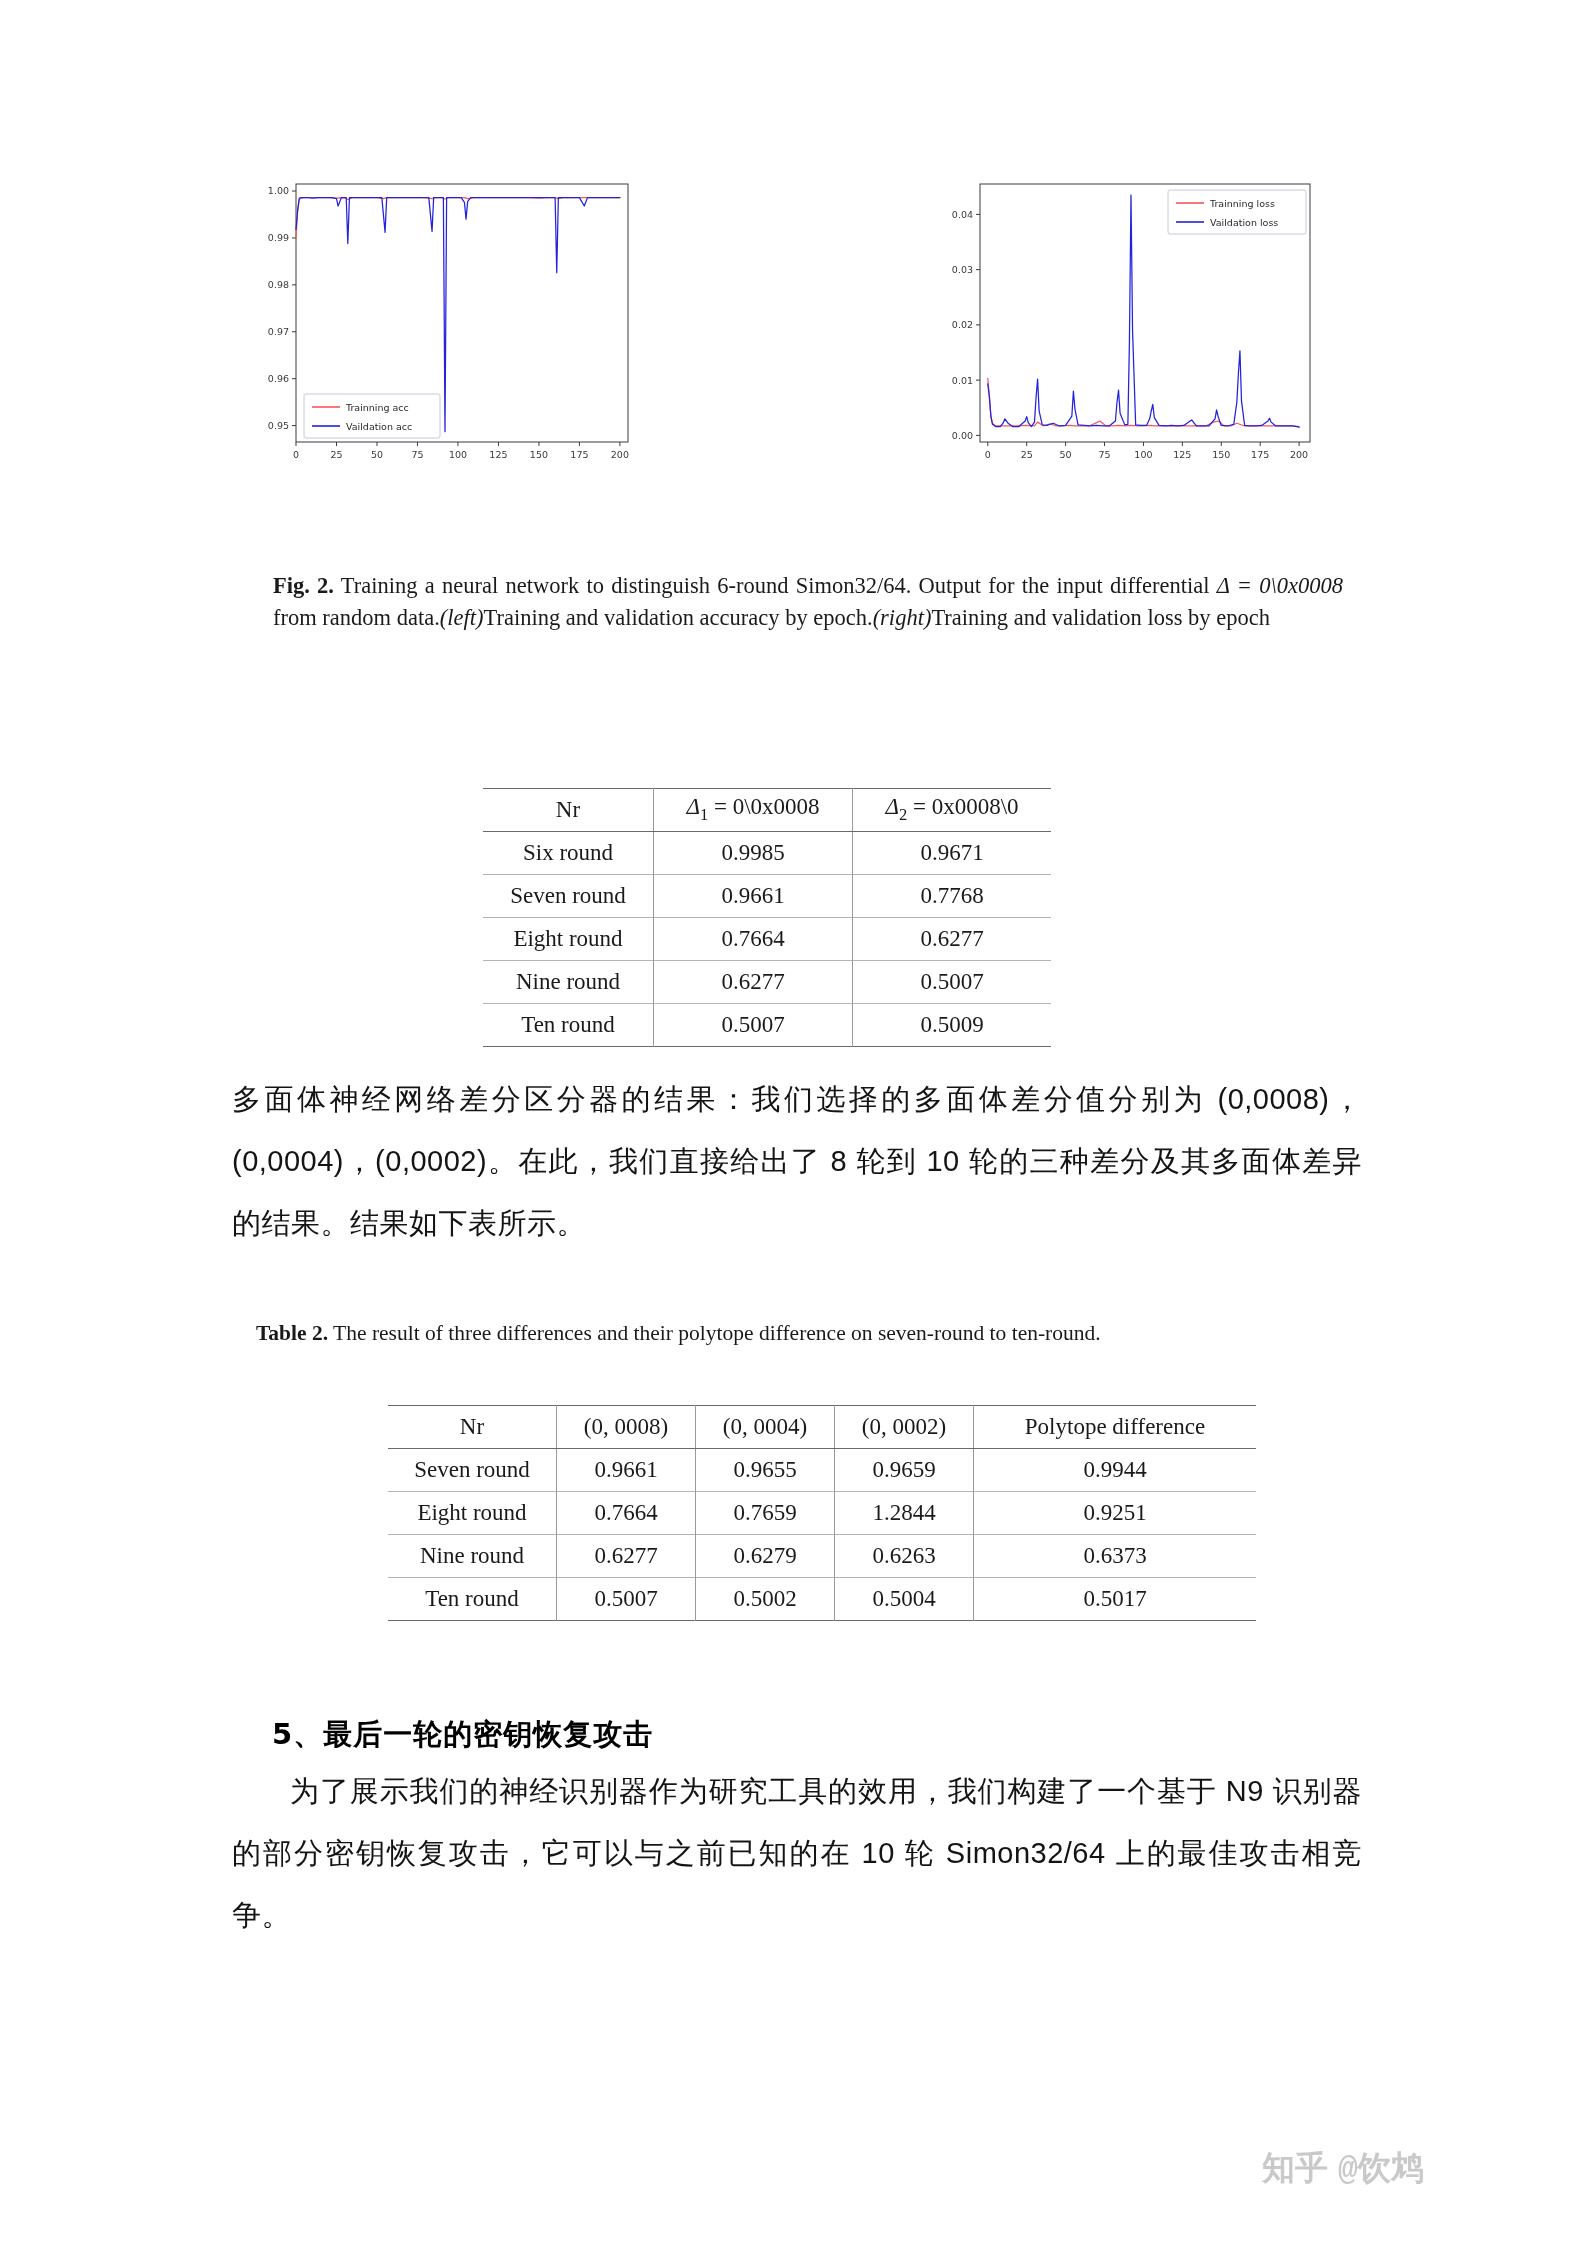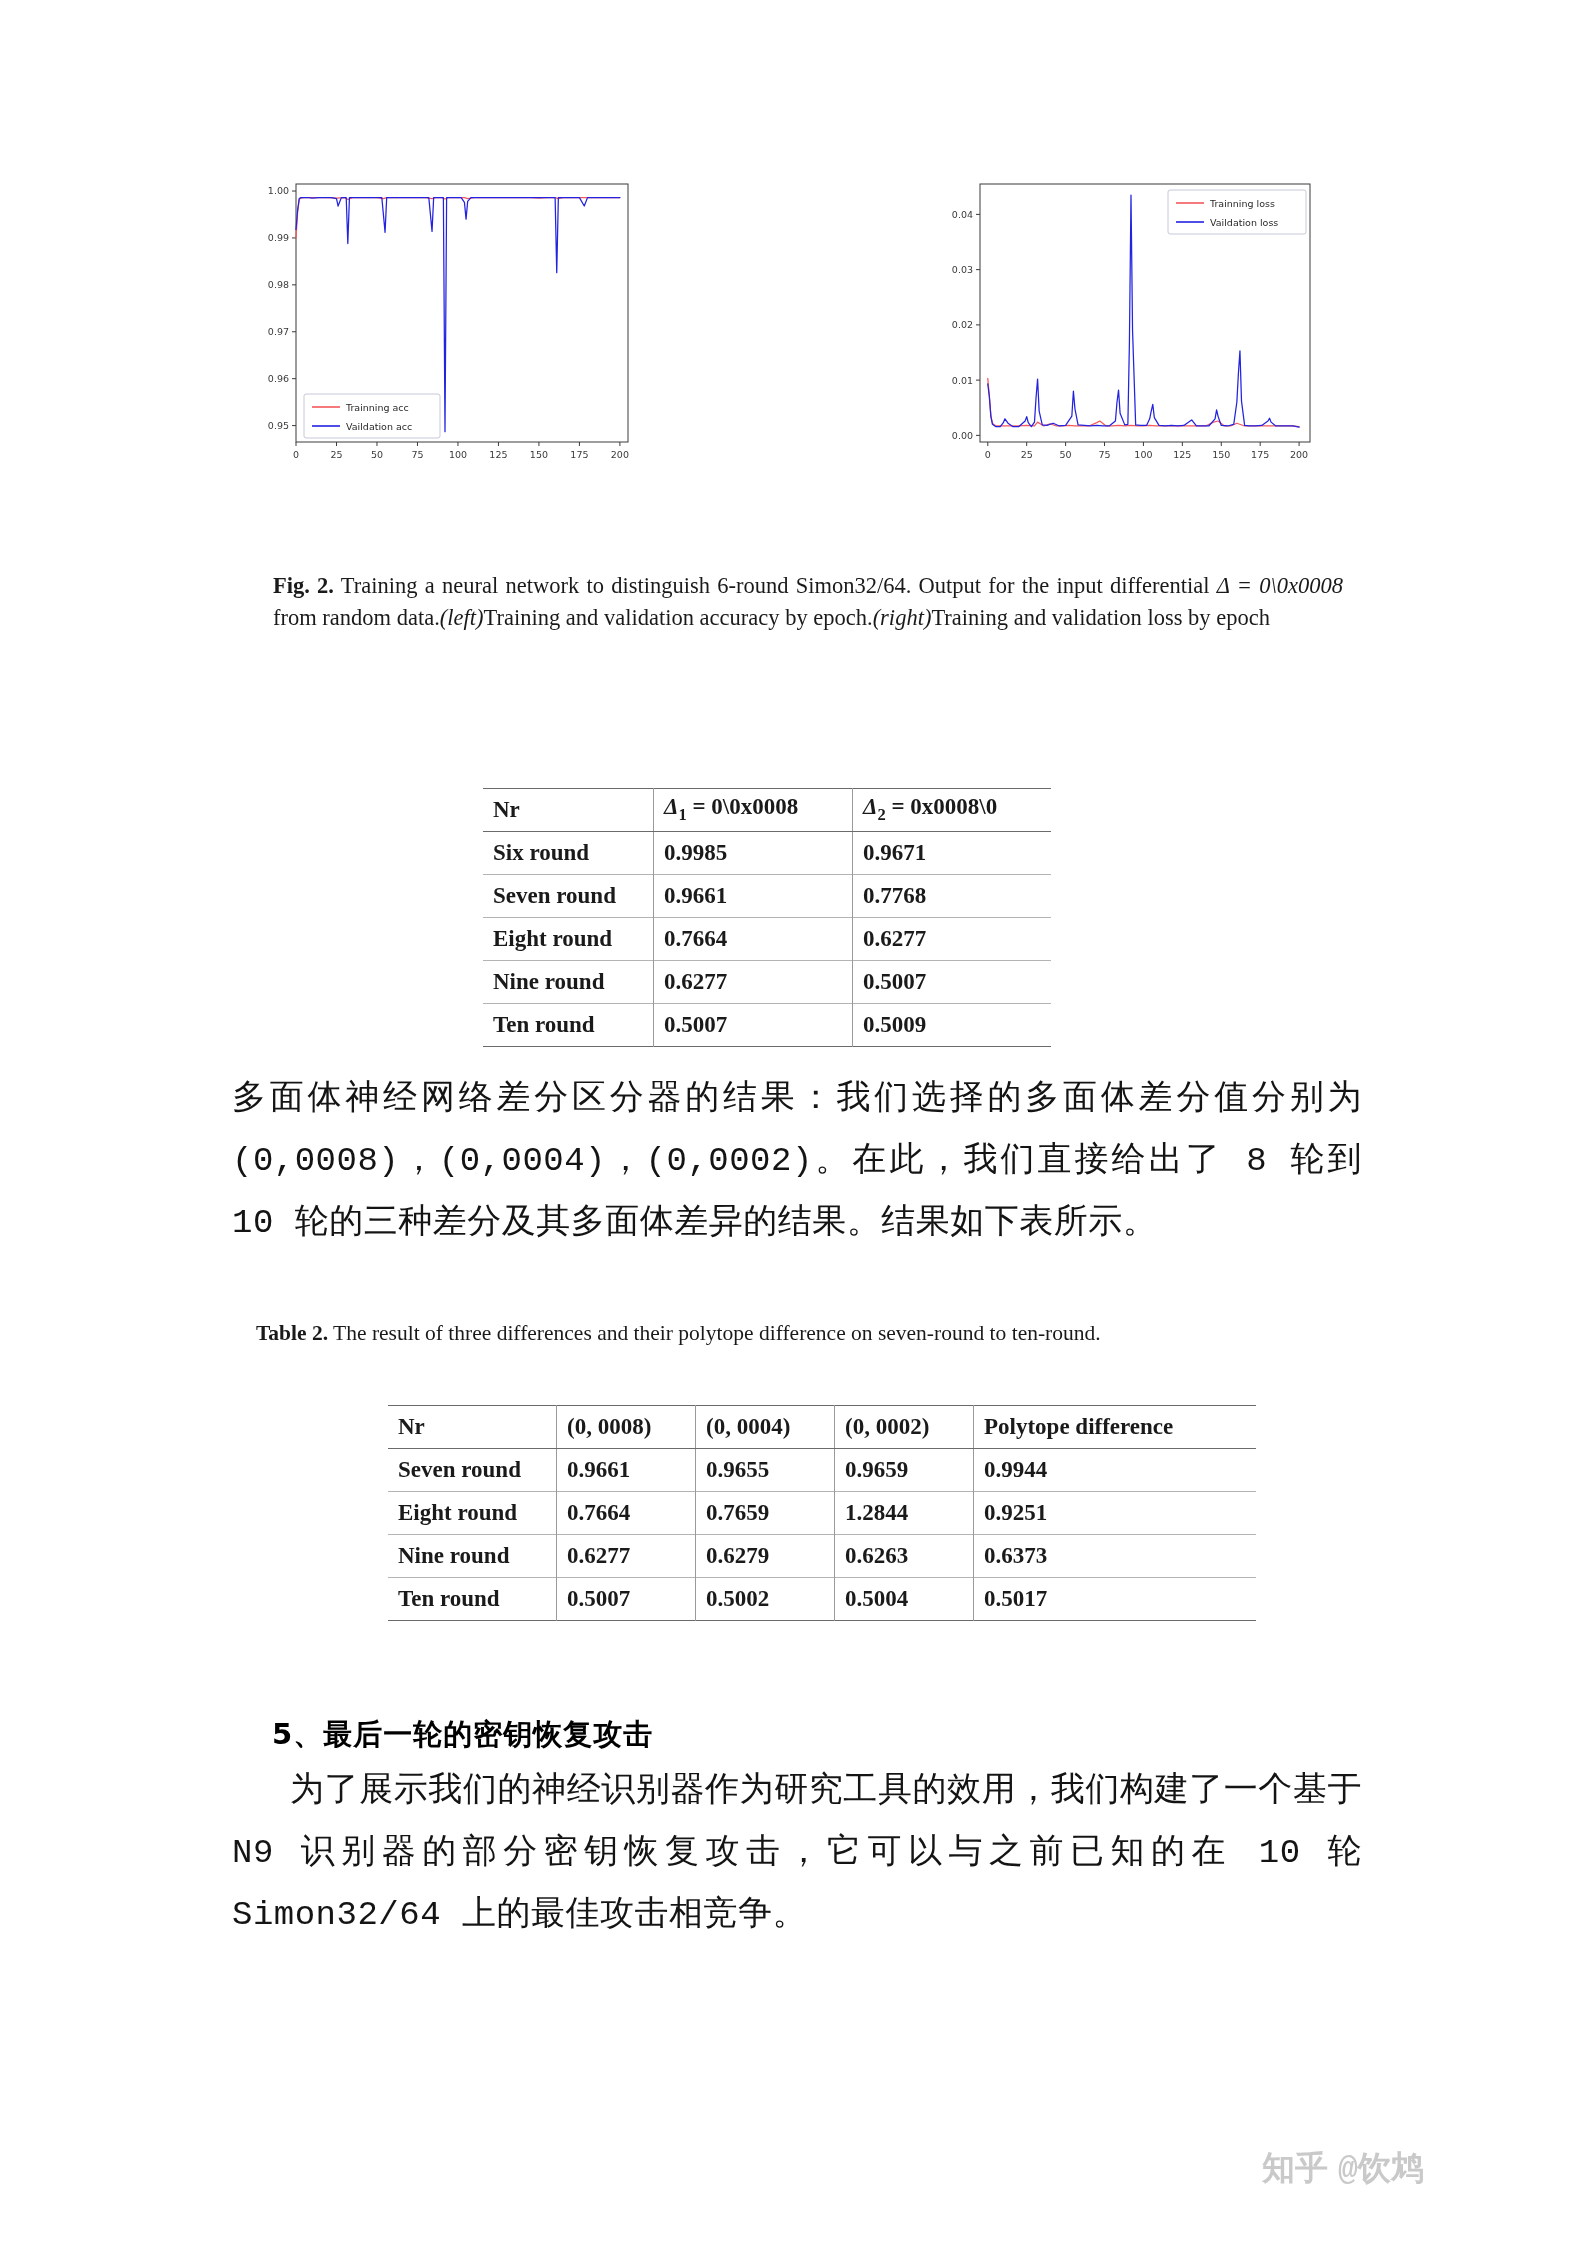--- a/index.html
+++ b/index.html
@@ -84,22 +84,22 @@
   
   .paper-table {
     position: absolute;
     border-collapse: collapse;
     font-size: 23px;
     color: #1a1a1a;
     font-family: "Liberation Serif", serif;
   }
   .paper-table td, .paper-table th {
     padding: 5px 10px 6px 10px;
-    font-weight: bold;
-    text-align: left;
+    font-weight: normal;
+    text-align: center;
     vertical-align: middle;
     border-left: 1.2px solid #9a9a9a;
   }
   .paper-table td:first-child, .paper-table th:first-child {
     border-left: none;
   }
   .paper-table tr.body-row td {
     border-top: 1.2px solid #b4b4b4;
   }
   .paper-table thead tr th {
@@ -120,22 +120,22 @@
   #table2 .c0 { width: 148px; }
   #table2 .c1, #table2 .c2, #table2 .c3 { width: 118px; }
   #table2 .c4 { width: 262px; }
 
   .sub { font-size: 0.72em; vertical-align: sub; }
   .mathit { font-style: italic; font-family: "Liberation Serif", serif; }
 
   
   .cn-para {
     position: absolute;
-    font-family: Liberation Mono, monospace;
-    font-size: 34px;
+    font-family: Liberation Sans, sans-serif;
+    font-size: 29px;
     line-height: 62px;
     color: #141414;
     letter-spacing: 0.5px;
     text-align: justify;
   }
   #cn-para-1 { left: 232px; top: 1068px; width: 1130px; }
   #cn-para-2 { left: 232px; top: 1760px; width: 1130px; text-indent: 58px; }
 
   .cn-heading {
     position: absolute;

